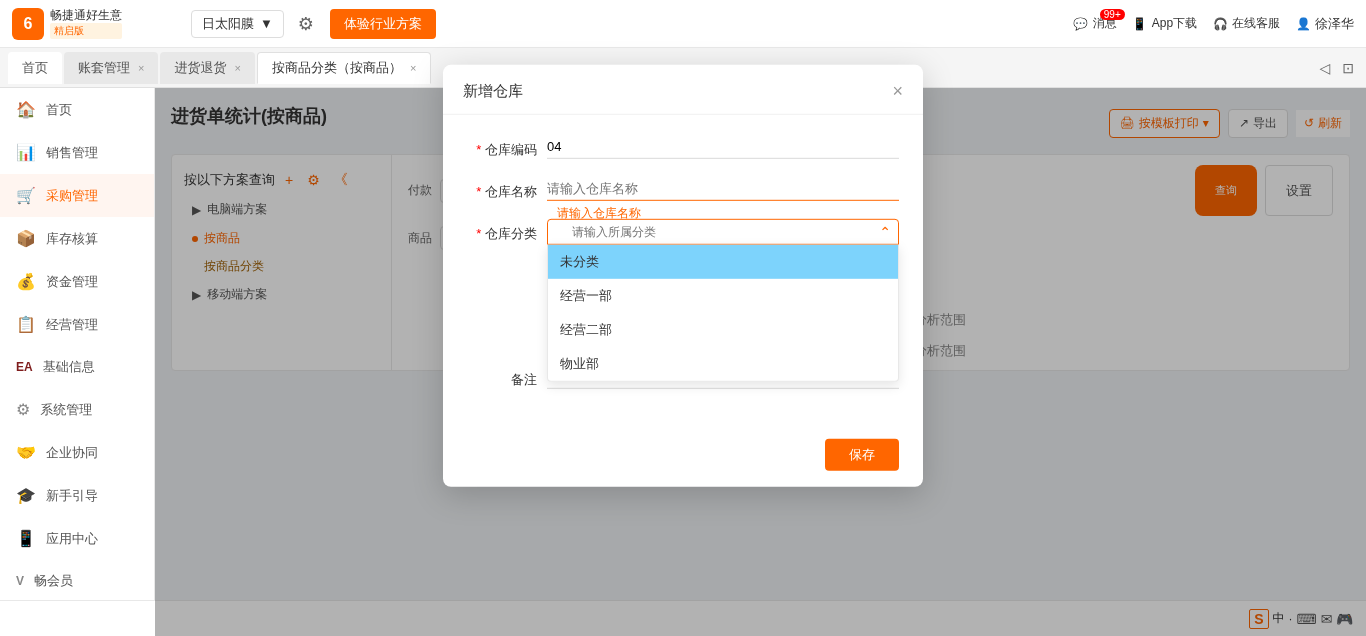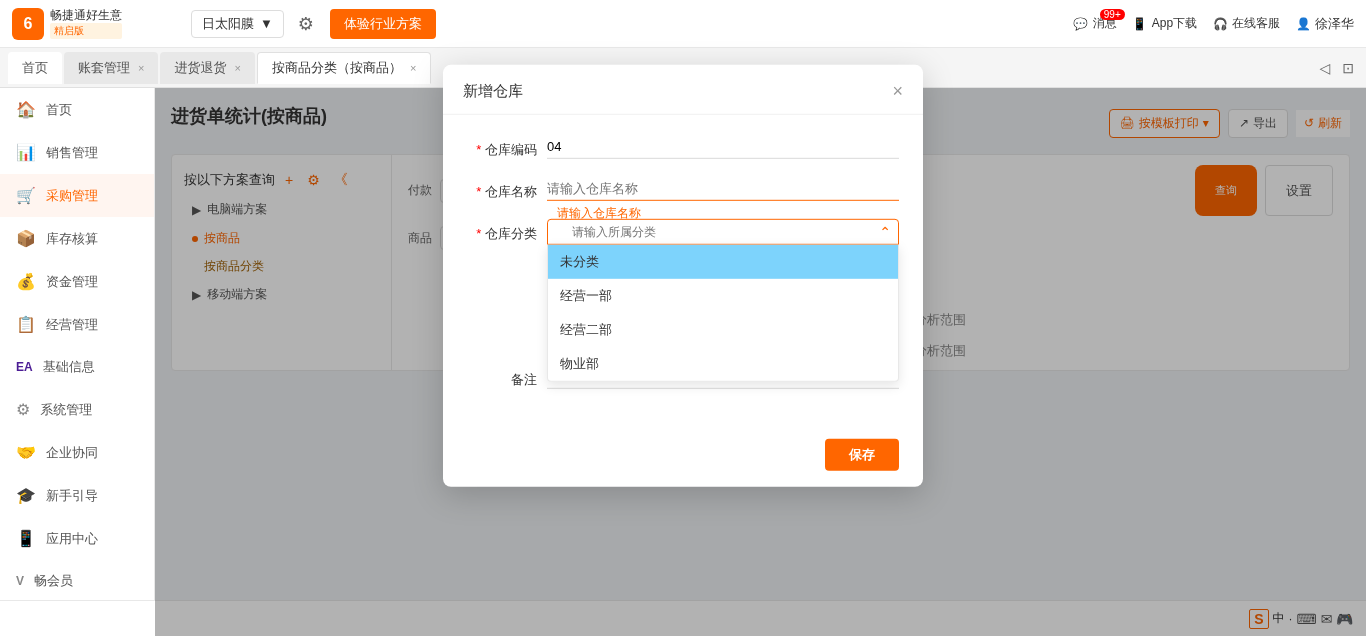--- a/index.html
+++ b/index.html
@@ -411,21 +411,20 @@
       gap: 10px;
     }
     .btn-save {
       background: #f60;
       color: #fff;
       border: none;
       border-radius: 4px;
       padding: 7px 24px;
       cursor: pointer;
       font-size: 13px;
-      font-weight: bold;
     }
 
     
     .bottom-bar {
       position: fixed;
       bottom: 0;
       left: 0;
       right: 0;
       height: 36px;
       background: #fff;
@@ -532,21 +531,21 @@
     </div>
     <div class="sidebar-item">
       <span class="sidebar-icon">💰</span>
       <span>资金管理</span>
     </div>
     <div class="sidebar-item">
       <span class="sidebar-icon">📋</span>
       <span>经营管理</span>
     </div>
     <div class="sidebar-item">
-      <span class="sidebar-icon" style="font-size:12px;font-weight:bold;color:#4c1d95;">EA</span>
+      <span class="sidebar-icon" style="font-size:12px;font-weight:bold;color:#7f1d1d;">EA</span>
       <span>基础信息</span>
     </div>
     <div class="sidebar-item">
       <span class="sidebar-icon">⚙</span>
       <span>系统管理</span>
     </div>
     <div class="sidebar-item">
       <span class="sidebar-icon">🤝</span>
       <span>企业协同</span>
     </div>

